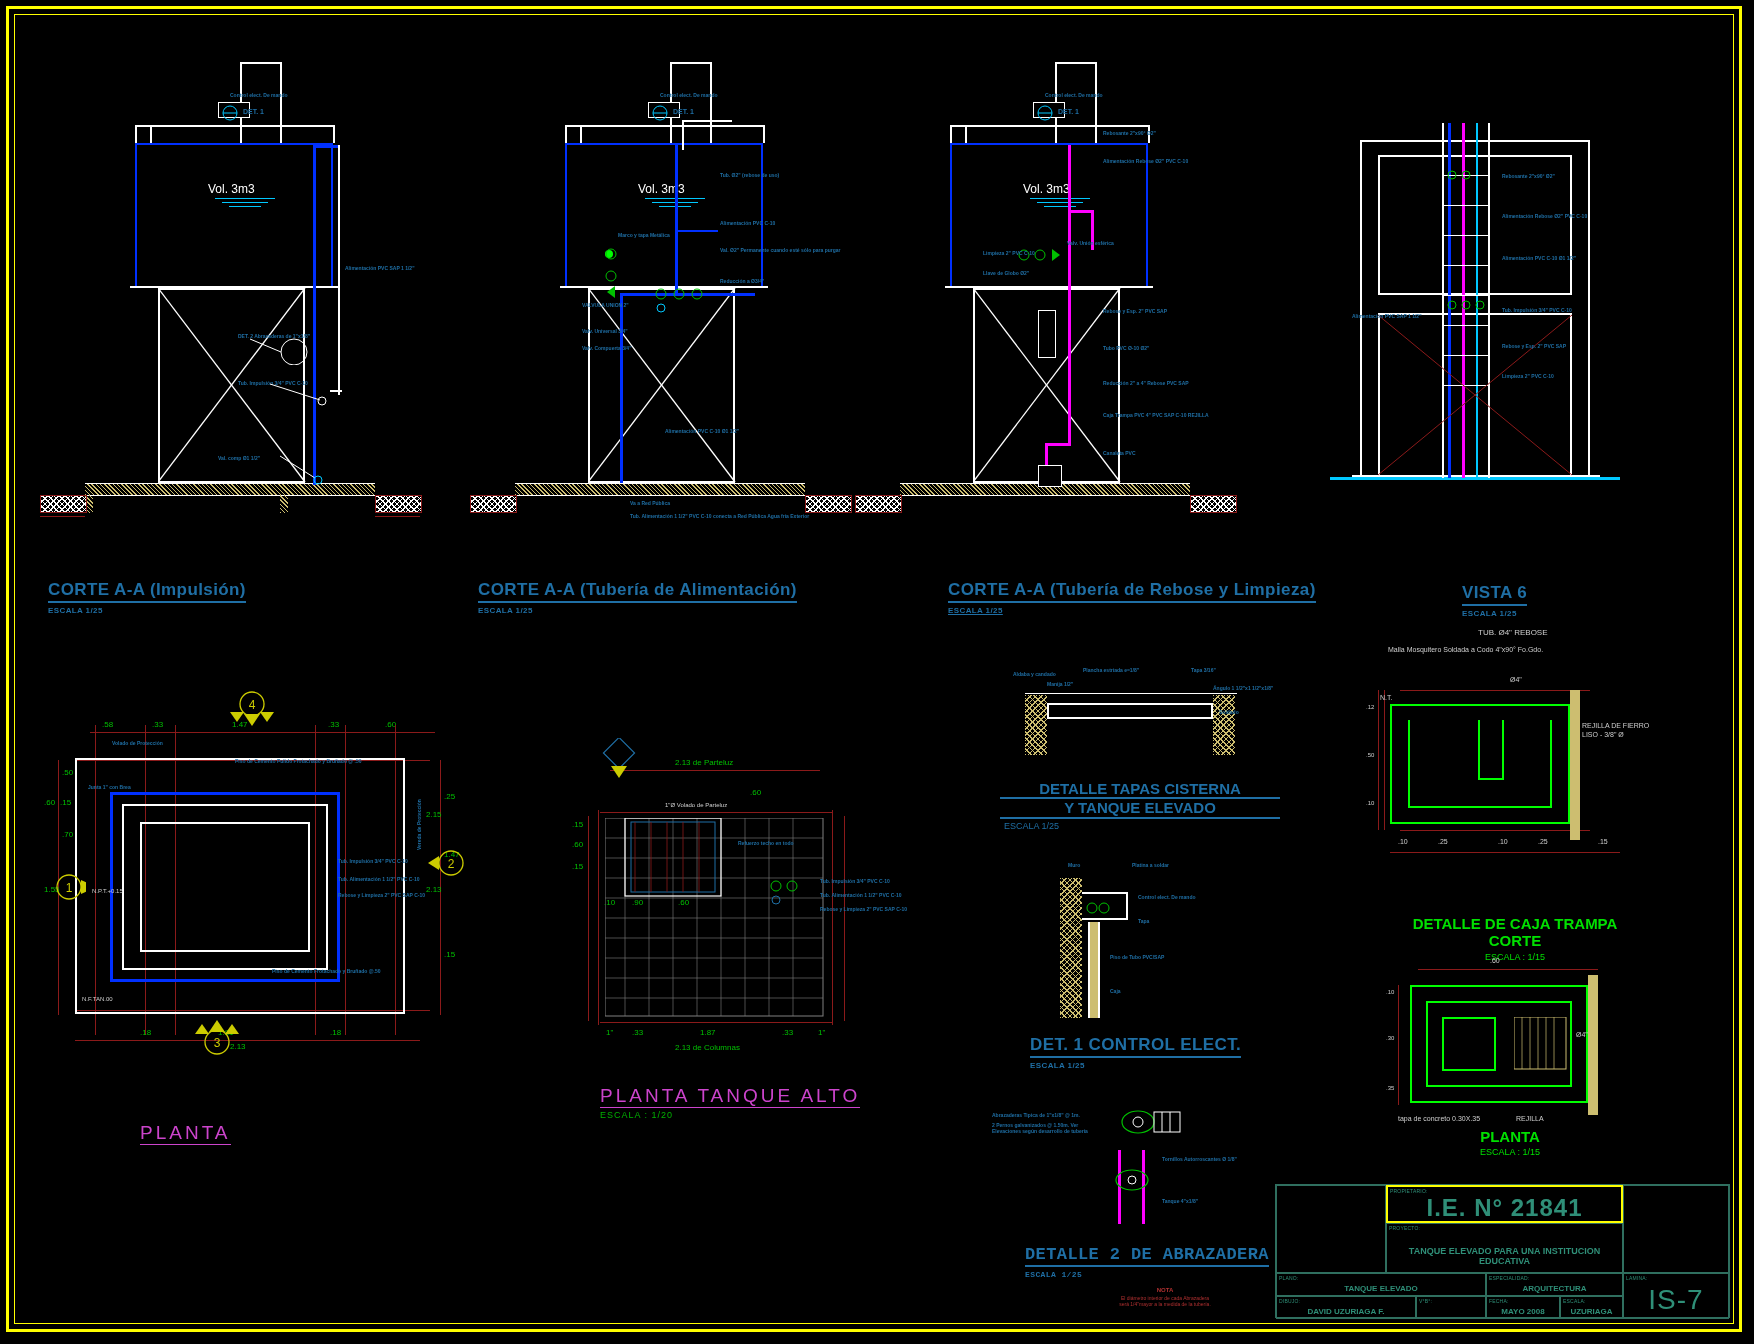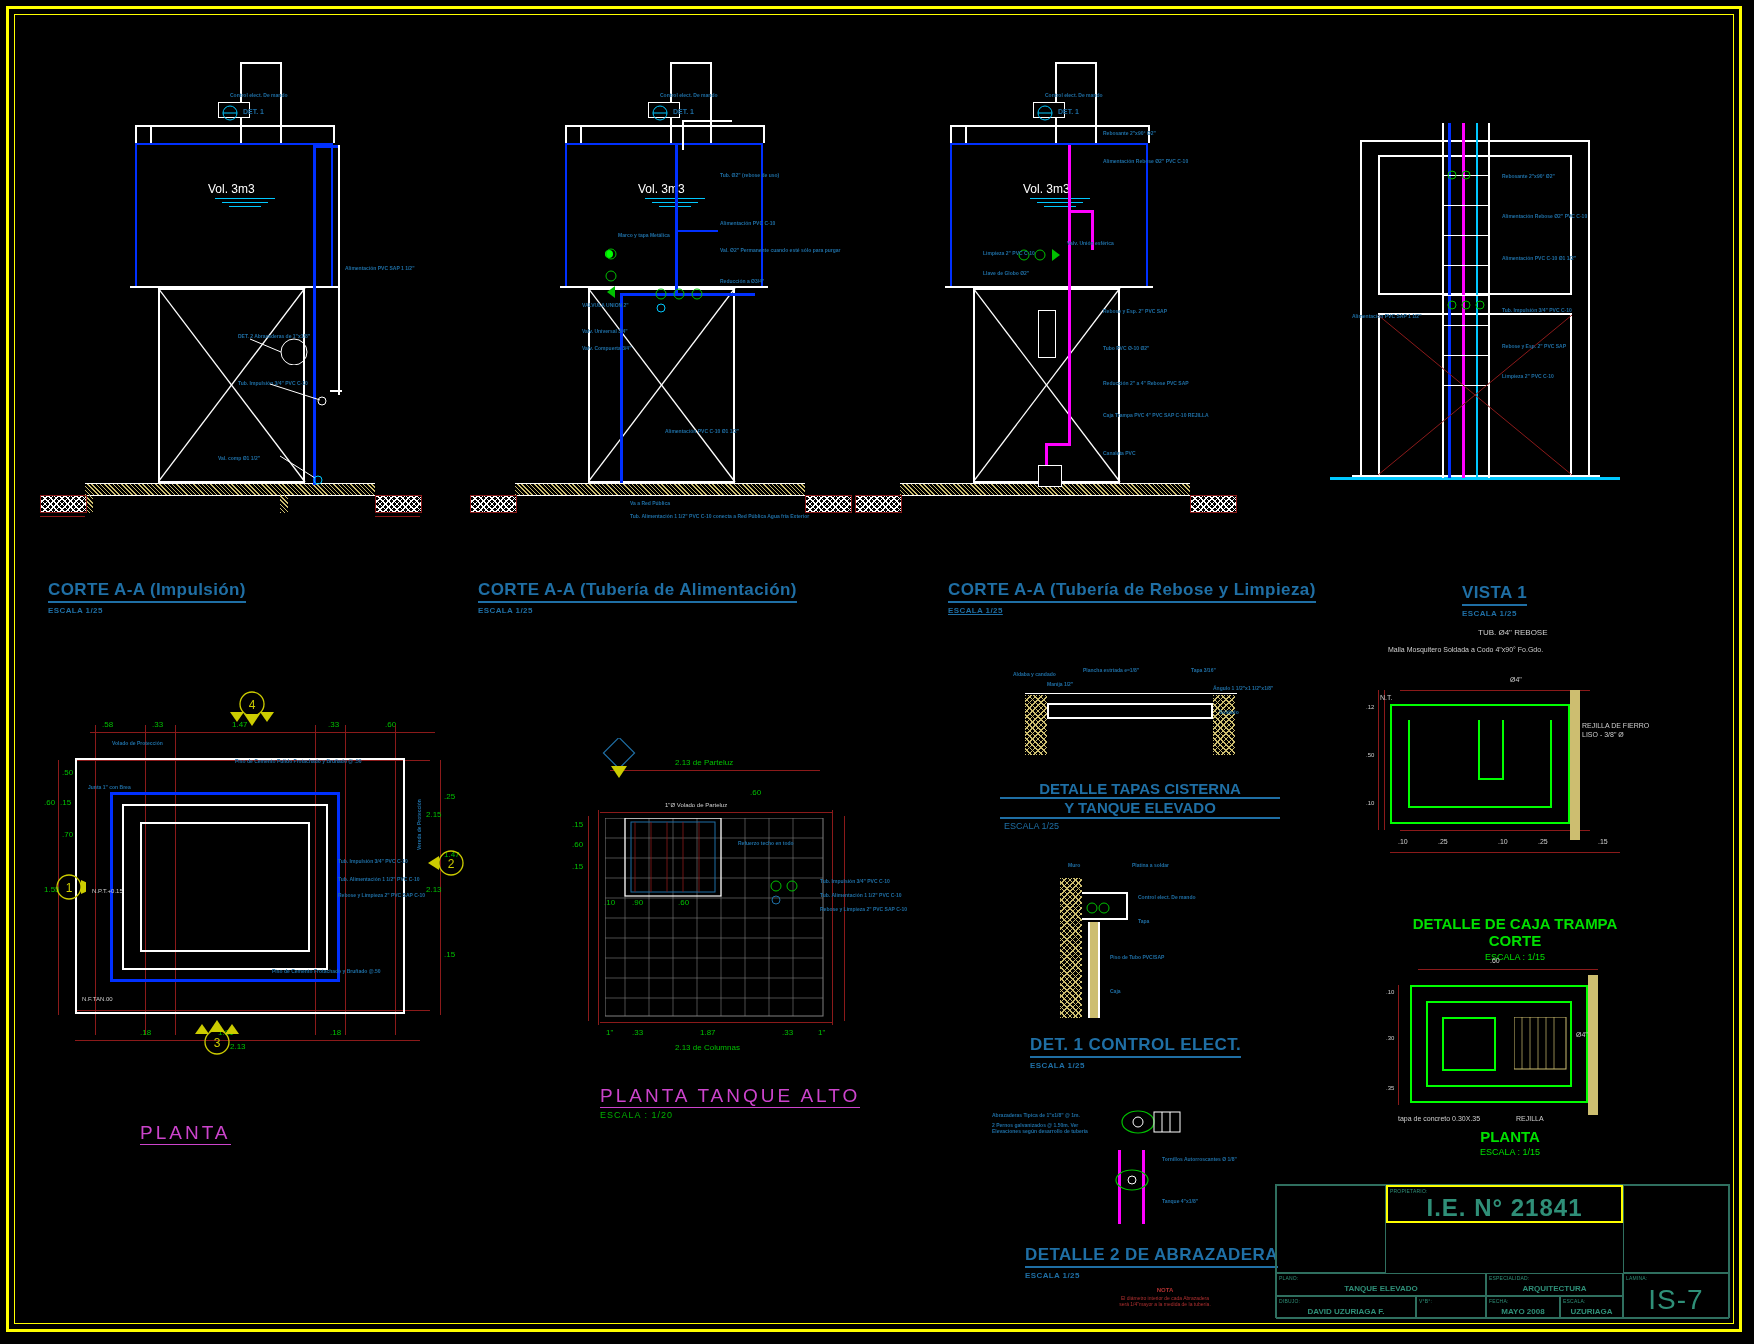--- a/index.html
+++ b/index.html
@@ -310,21 +310,21 @@
     </svg>
     <div class="tiny" style="left:172px;top:58px;">Rebosante 2"x90° Ø2"</div>
     <div class="tiny" style="left:172px;top:98px;">Alimentación Rebose Ø2" PVC C-10</div>
     <div class="tiny" style="left:172px;top:140px;">Alimentación PVC C-10 Ø1 1/2"</div>
     <div class="tiny" style="left:172px;top:192px;">Tub. Impulsión 3/4" PVC C-10</div>
     <div class="tiny" style="left:172px;top:228px;">Rebose y Esp. 2" PVC SAP</div>
     <div class="tiny" style="left:172px;top:258px;">Limpieza 2" PVC C-10</div>
     <div class="tiny" style="left:22px;top:198px;">Alimentación PVC SAP 1 1/2"</div>
   </div>
   <div class="sect-title" style="left:1462px;top:583px;">
-    <span class="t">VISTA 1</span>
+    <span class="t">VISTA 6</span>
     <span class="s">ESCALA 1/25</span>
   </div>
 
   <div class="abs" style="left:40px;top:700px;width:430px;height:380px;">
 
     <div class="ln-rd" style="left:50px;top:32px;width:345px;height:1px;"></div>
     <div class="dim" style="left:62px;top:20px;">.58</div>
     <div class="dim" style="left:112px;top:20px;">.33</div>
     <div class="dim" style="left:192px;top:20px;">1.47</div>
     <div class="dim" style="left:288px;top:20px;">.33</div>
@@ -548,21 +548,21 @@
     <div class="ln-mg" style="left:62px;top:20px;width:3px;height:74px;"></div>
     <svg class="abs" style="left:26px;top:30px;width:60px;height:40px;">
       <ellipse cx="26" cy="20" rx="16" ry="10" fill="none" stroke="#00c000" stroke-width="1.2"></ellipse>
       <circle cx="26" cy="20" r="4" fill="none" stroke="#ffffff" stroke-width="1"></circle>
     </svg>
     <div class="tiny" style="left:-88px;top:-18px;">Abrazaderas Tipica de 1"x1/8" @ 1m.</div>
     <div class="tiny" style="left:-88px;top:-8px;width:98px;white-space:normal;">2  Pernos galvanizados  @ 1.50m. Ver Elevaciones según desarrollo de tubería</div>
     <div class="tiny" style="left:82px;top:26px;">Tornillos Autorroscantes Ø 1/8"</div>
     <div class="tiny" style="left:82px;top:68px;">Tanque 4"x1/8"</div>
   </div>
-  <div class="sect-title" style="left:1025px;top:1245px;">
+  <div class="sect-title" style="left:1025px;top:1245px;font-family:Liberation Mono, monospace;">
     <span class="t">DETALLE 2  DE ABRAZADERA</span>
     <span class="s">ESCALA 1/25</span>
   </div>
   <div class="note" style="left:1055px;top:1287px;width:220px;">
     <b>NOTA</b>
     <div style="white-space:pre-line;">El diámetro interior de cada Abrazadera
 será 1/4"mayor a la medida de la tubería.</div>
   </div>
 
   <div class="abs" style="left:1370px;top:660px;width:280px;height:220px;">
@@ -642,20 +642,24 @@
     <span class="t">PLANTA</span>
     <span class="s">ESCALA : 1/15</span>
   </div>
 
   <div id="titleblock">
     <div class="cell" style="left:0;top:0;width:110px;height:88px;"></div>
     <div class="owner-box" style="left:110px;top:0;width:237px;height:38px;">
       <span class="lbl">PROPIETARIO:</span>
       <span class="owner-val" style="top:7px;">I.E. N° 21841</span>
     </div>
+    <div class="cell" style="left:110px;top:38px;width:237px;height:50px;">
+      <span class="lbl">PROYECTO:</span>
+      <span class="val" style="top:22px;font-size:9px;">TANQUE ELEVADO PARA UNA INSTITUCION EDUCATIVA</span>
+    </div>
     <div class="cell" style="left:347px;top:0;width:106px;height:88px;"></div>
 
     <div class="cell" style="left:0;top:88px;width:210px;height:23px;">
       <span class="lbl">PLANO:</span>
       <span class="val" style="top:10px;">TANQUE ELEVADO</span>
     </div>
     <div class="cell" style="left:210px;top:88px;width:137px;height:23px;">
       <span class="lbl">ESPECIALIDAD:</span>
       <span class="val" style="top:10px;">ARQUITECTURA</span>
     </div>

